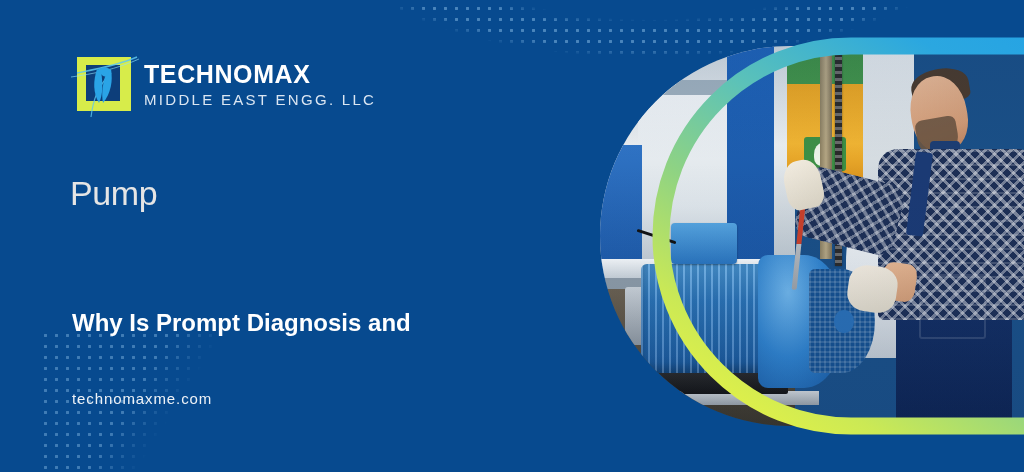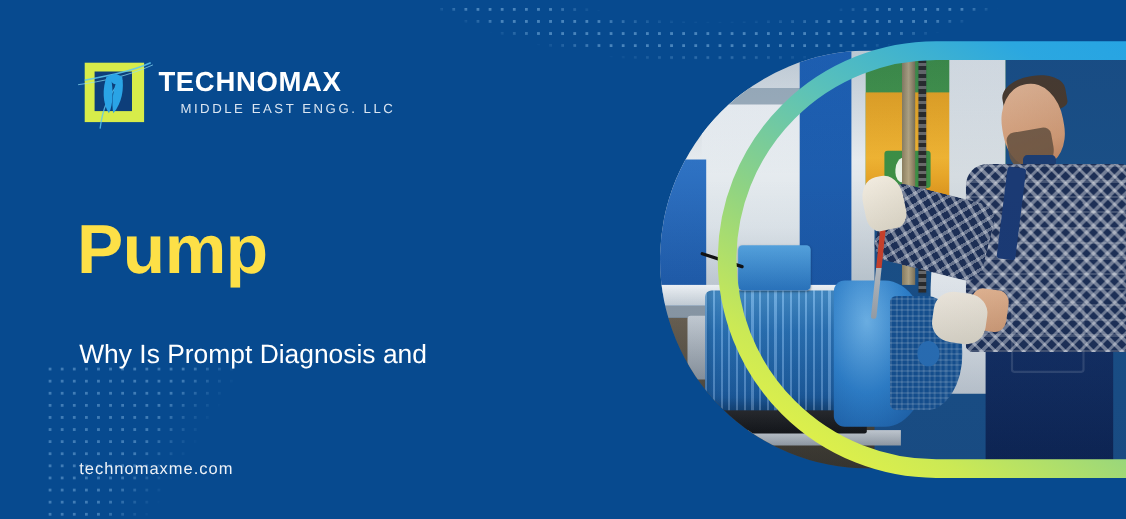--- a/index.html
+++ b/index.html
@@ -164,27 +164,27 @@
   
   .content{position:absolute;left:70px;top:0;width:520px;height:472px;}
 
   .logo-row{position:absolute;left:7px;top:57px;display:flex;align-items:center;gap:13px;}
   .logo-mark{position:relative;width:54px;height:54px;flex:none;}
   .logo-mark .sq{position:absolute;inset:0;background:#d7ec4a;}
   .logo-mark .inner{position:absolute;left:9px;top:8px;width:34px;height:36px;background:#0d3e7a;}
   .logo-mark svg{position:absolute;left:-10px;top:-10px;width:74px;height:74px;overflow:visible;}
   .logo-txt{display:flex;flex-direction:column;line-height:1;}
   .logo-name{color:#ffffff;font-size:25px;font-weight:bold;letter-spacing:.6px;}
-  .logo-sub{color:#dbe6f2;font-size:12px;letter-spacing:2.3px;margin-top:5px;margin-left:20px;}
+  .logo-sub{color:#dbe6f2;font-size:15px;letter-spacing:2.3px;margin-top:5px;}
 
   .headline{position:absolute;left:0;top:152px;width:520px;
-    color:#fde047;font-size:63px;font-weight:bold;line-height:1.07;letter-spacing:-.4px;}
+    color:#e5e5e5;font-size:34px;font-weight:normal;line-height:1.07;letter-spacing:-.4px;}
   .subhead{position:absolute;left:2px;top:282px;width:520px;
-    color:#ffffff;font-size:24px;font-weight:normal;line-height:1.45;}
-  .siteurl{position:absolute;left:2px;top:418px;
+    color:#ffffff;font-size:24px;font-weight:bold;line-height:1.45;}
+  .siteurl{position:absolute;left:2px;top:390px;
     color:#eef2f7;font-size:15px;letter-spacing:.9px;}
 </style>
 </head>
 <body>
 
 <div class="banner">
 
   <div class="dots dots-top"></div>
   <div class="dots dots-left"></div>
 

